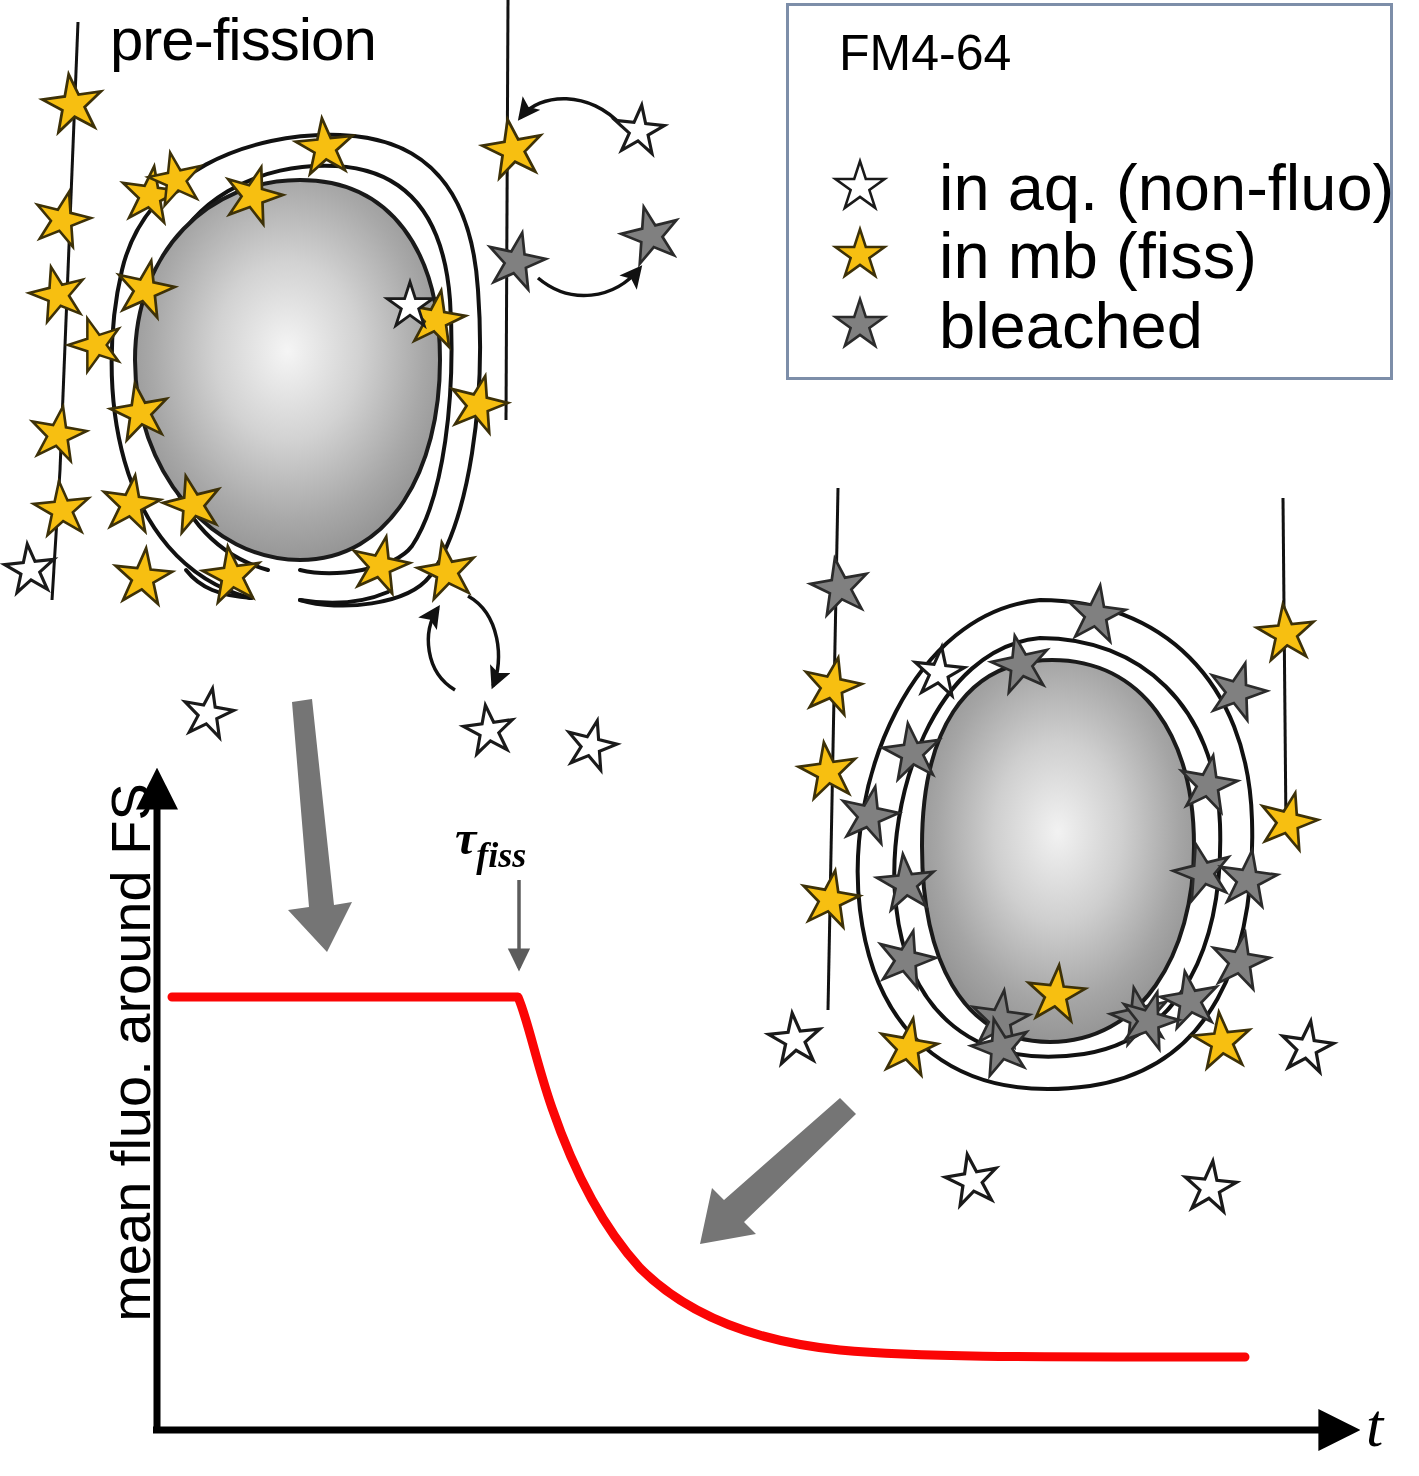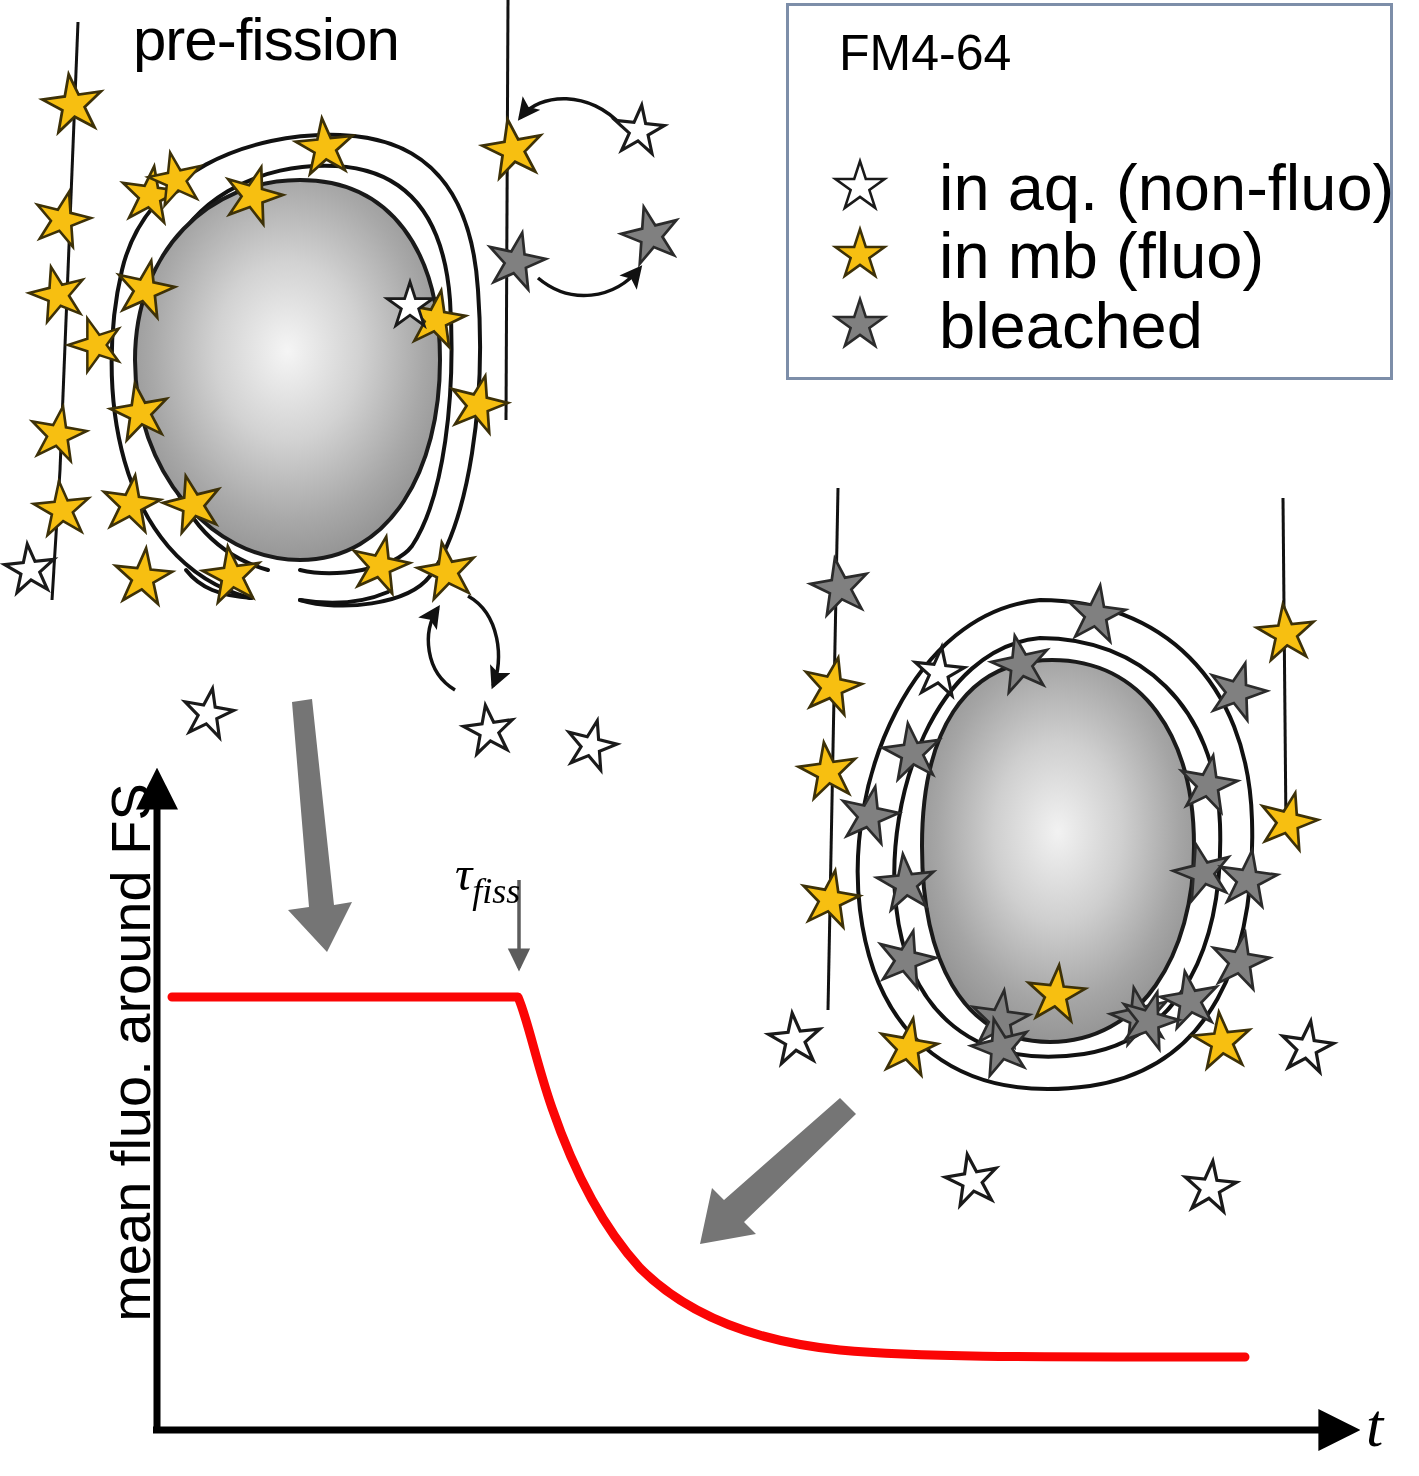--- a/index.html
+++ b/index.html
@@ -1,35 +1,35 @@
 <!DOCTYPE html>
 <html><head>
 <meta charset="utf-8">
 <style>
   html,body{margin:0;padding:0;background:#ffffff;}
   body{width:1419px;height:1476px;position:relative;overflow:hidden;
        font-family:"Liberation Sans", sans-serif;color:#000;}
   #figure{position:absolute;left:0;top:0;width:1419px;height:1476px;}
-  .lbl{position:absolute;white-space:nowrap;margin-left:23px;}
+  .lbl{position:absolute;white-space:nowrap;}
   #pre-title{left:110px;top:5px;font-size:60px;font-weight:400;letter-spacing:-1px;}
   #post-title{left:848px;top:477px;font-size:56px;font-weight:400;letter-spacing:-1px;}
   #legend-box{position:absolute;left:786px;top:3px;width:607px;height:377px;
       border:3px solid #7d8ea9;background:#fff;box-sizing:border-box;}
   #legend-title{position:absolute;left:50px;top:18px;font-size:50px;text-align:center;}
   .legend-row{position:absolute;left:40px;height:62px;}
   .legend-row .ltext{position:absolute;left:110px;top:-6px;font-size:65px;white-space:nowrap;}
   .legend-row .lstar{position:absolute;left:0px;top:0px;width:62px;height:62px;}
   #lrow0{top:150px;} #lrow1{top:218px;} #lrow2{top:288px;}
   #ylabel{position:absolute;left:-150px;top:1020px;width:560px;
      transform:rotate(-90deg);transform-origin:center center;
      font-size:56px;text-align:center;white-space:nowrap;}
   #tlabel{position:absolute;left:1366px;top:1390px;font-size:62px;
      font-family:"Liberation Serif", serif;font-style:italic;}
   #tau-label{position:absolute;left:455px;top:810px;font-size:48px;
-     font-family:"Liberation Serif", serif;font-style:italic;font-weight:400;margin-top:36px;}
+     font-family:"Liberation Serif", serif;font-style:italic;font-weight:700;}
   #tau-label .sub{font-size:36px;vertical-align:-0.35em;font-style:italic;}
 </style>
 </head>
 <body>
 
 <div id="figure">
 
   <svg width="1419" height="1476" viewBox="0 0 1419 1476" style="position:absolute;left:0;top:0;">
     <defs>
       <radialGradient id="nucgrad" cx="50%" cy="45%" r="62%">
@@ -229,21 +229,21 @@
       <svg class="lstar" viewBox="-1.2 -1.2 2.4 2.4">
         <path d="M0,-1 L0.2245,-0.309 L0.951,-0.309 L0.3633,0.118 L0.5878,0.809 L0,0.382 L-0.5878,0.809 L-0.3633,0.118 L-0.951,-0.309 L-0.2245,-0.309 Z" fill="#ffffff" stroke="#1a1a1a" stroke-width="0.1"></path>
       </svg>
       <div class="ltext">in aq. (non-fluo)</div>
     </div>
 
     <div class="legend-row" id="lrow1">
       <svg class="lstar" viewBox="-1.2 -1.2 2.4 2.4">
         <path d="M0,-1 L0.2245,-0.309 L0.951,-0.309 L0.3633,0.118 L0.5878,0.809 L0,0.382 L-0.5878,0.809 L-0.3633,0.118 L-0.951,-0.309 L-0.2245,-0.309 Z" fill="#f7bf11" stroke="#3d3108" stroke-width="0.1"></path>
       </svg>
-      <div class="ltext">in mb (fluo)</div>
+      <div class="ltext">in mb (fiss)</div>
     </div>
 
     <div class="legend-row" id="lrow2">
       <svg class="lstar" viewBox="-1.2 -1.2 2.4 2.4">
         <path d="M0,-1 L0.2245,-0.309 L0.951,-0.309 L0.3633,0.118 L0.5878,0.809 L0,0.382 L-0.5878,0.809 L-0.3633,0.118 L-0.951,-0.309 L-0.2245,-0.309 Z" fill="#808080" stroke="#2b2b2b" stroke-width="0.1"></path>
       </svg>
       <div class="ltext">bleached</div>
     </div>
   </div>
 

